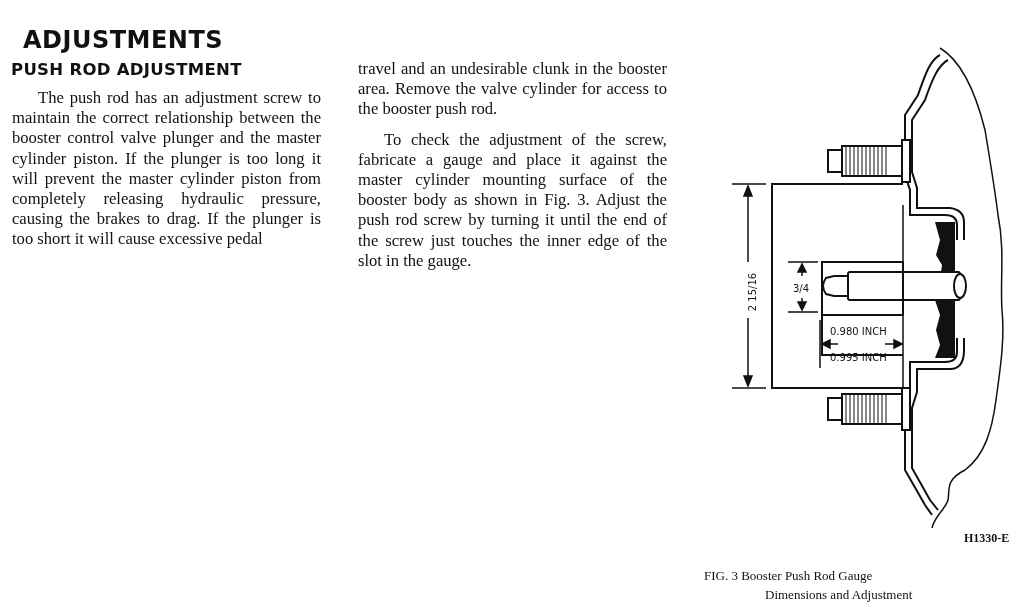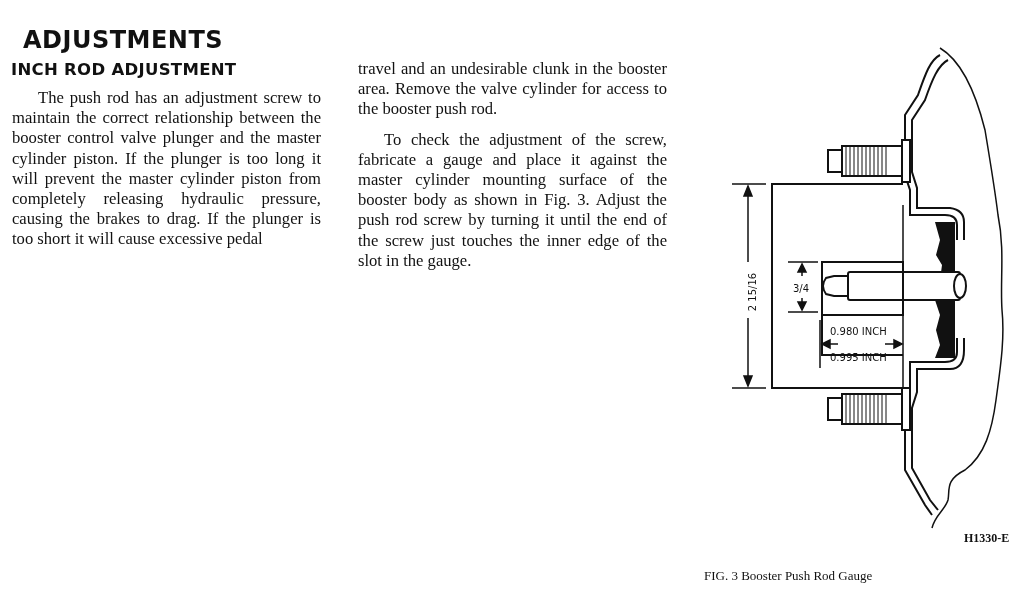--- a/index.html
+++ b/index.html
@@ -15,21 +15,21 @@
   .fig { position: absolute; left: 700px; top: 40px; width: 333px; height: 520px; }
   .figcode { position: absolute; left: 964px; top: 531px; font-family: Liberation Serif, serif; font-weight: bold; font-size: 12px; }
   .caption { position: absolute; left: 704px; top: 566px; font-family: Liberation Serif, serif; font-size: 13px; line-height: 19px; }
   .caption .l2 { padding-left: 61px; display: block; }
   .dimtxt { font-family: "DejaVu Sans", sans-serif; font-size: 10px; fill: #111; }
 </style>
 </head>
 <body>
 
 <h1 class="h1">ADJUSTMENTS</h1>
-<h2 class="h2">INCH ROD ADJUSTMENT</h2>
+<h2 class="h2">PUSH ROD ADJUSTMENT</h2>
 
 <div class="col col1">
   <p class="ind">The push rod has an adjustment screw to maintain the correct relationship between the booster control valve plunger and the master cylinder piston. If the plunger is too long it will prevent the master cylinder piston from completely releasing hydraulic pressure, causing the brakes to drag. If the plunger is too short it will cause excessive pedal</p>
 </div>
 
 <div class="col col2">
   <p>travel and an undesirable clunk in the booster area. Remove the valve cylinder for access to the booster push rod.</p>
   <p class="ind p2">To check the adjustment of the screw, fabricate a gauge and place it against the master cylinder mounting surface of the booster body as shown in Fig. 3. Adjust the push rod screw by turning it until the end of the screw just touches the inner edge of the slot in the gauge.</p>
 </div>
 
@@ -99,13 +99,14 @@
     <text class="dimtxt" x="793" y="292">3/4</text>
     <text class="dimtxt" x="830" y="335">0.980 INCH</text>
     <text class="dimtxt" x="830" y="361">0.995 INCH</text>
   </svg>
 </div>
 
 <div class="figcode">H1330-E</div>
 
 <div class="caption">
   <span>FIG. 3 Booster Push Rod Gauge</span>
+  <span class="l2">Dimensions and Adjustment</span>
 </div>
 
 </body></html>

